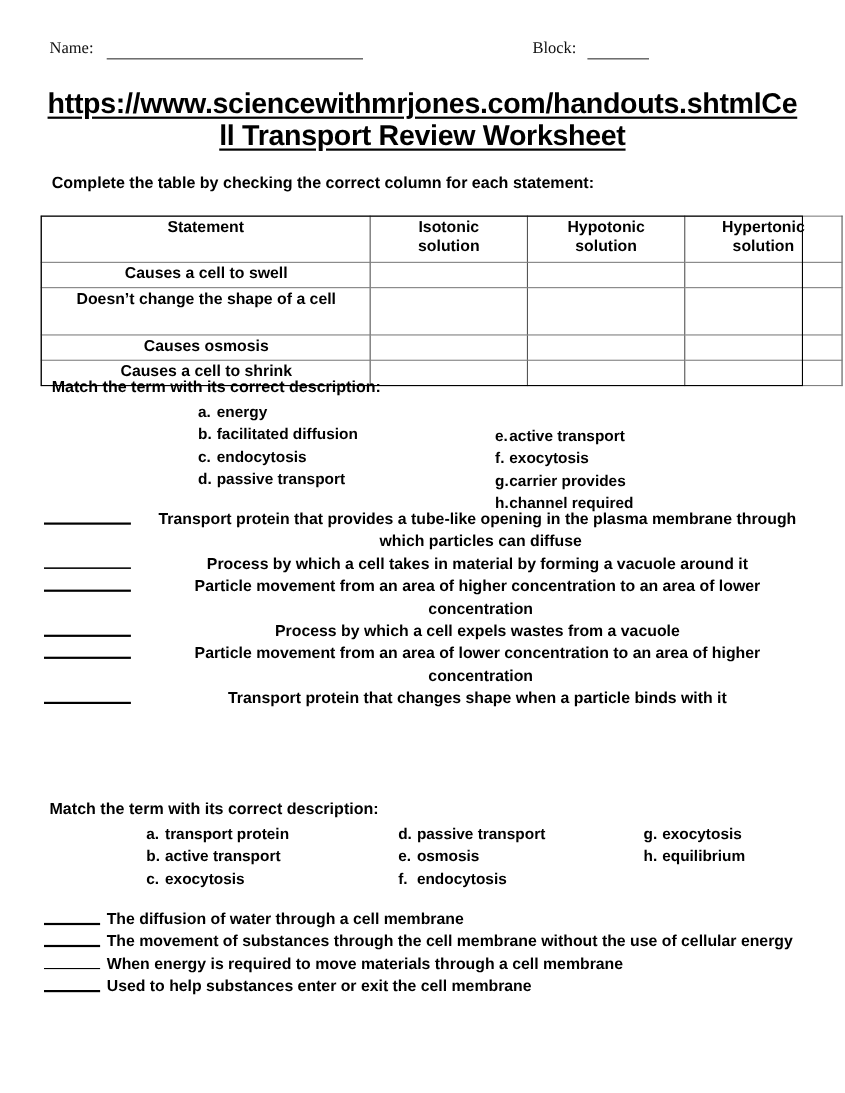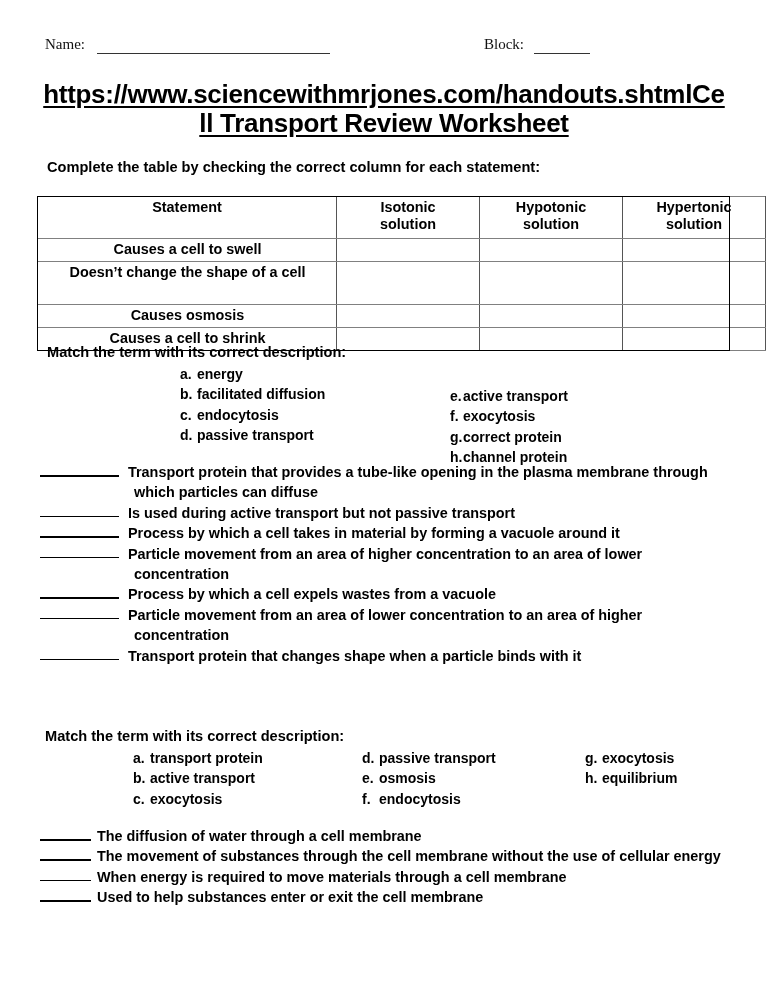--- a/index.html
+++ b/index.html
@@ -165,21 +165,21 @@
   #optlist2-colC { left: 585px; top: 748px; }
   .optlist2 .opt-letter { width: 17px; }
 
   
   .qlist {
     position: absolute;
     font-family: "Liberation Sans", sans-serif;
     font-weight: bold;
     font-size: 14.4px;
   }
-  #qlist1 { left: 40px; top: 462px; width: 700px; }
+  #qlist1 { left: 40px; top: 462px; width: 700px; text-align: center; }
   #qlist2 { left: 40px; top: 826px; width: 705px; }
 
   .qitem {
     position: relative;
     margin: 0;
     padding: 0;
   }
   .qitem .blank {
     position: absolute;
     left: 0;
@@ -272,32 +272,31 @@
   <div class="optlist optlist1" id="optlist1-colA">
     <div><span class="opt-letter">a.</span><span>energy</span></div>
     <div><span class="opt-letter">b.</span><span>facilitated diffusion</span></div>
     <div><span class="opt-letter">c.</span><span>endocytosis</span></div>
     <div><span class="opt-letter">d.</span><span>passive transport</span></div>
   </div>
 
   <div class="optlist optlist1" id="optlist1-colB">
     <div><span class="opt-letter">e.</span><span>active transport</span></div>
     <div><span class="opt-letter">f.</span><span>exocytosis</span></div>
-    <div><span class="opt-letter">g.</span><span>correct protein</span></div>
-    <div><span class="opt-letter">h.</span><span>channel protein</span></div>
+    <div><span class="opt-letter">g.</span><span>carrier provides</span></div>
+    <div><span class="opt-letter">h.</span><span>channel required</span></div>
   </div>
 
   <div class="qlist" id="qlist1">
     <div class="qitem">
         <span class="blank"></span>
         <span class="qtext">Transport protein that provides a tube-like opening in the plasma membrane through which particles can diffuse</span>
       </div>
     <div class="qitem">
         <span class="blank"></span>
-        <span class="qtext">Is used during active transport but not passive transport</span>
       </div>
     <div class="qitem">
         <span class="blank"></span>
         <span class="qtext">Process by which a cell takes in material by forming a vacuole around it</span>
       </div>
     <div class="qitem">
         <span class="blank"></span>
         <span class="qtext">Particle movement from an area of higher concentration to an area of lower concentration</span>
       </div>
     <div class="qitem">

